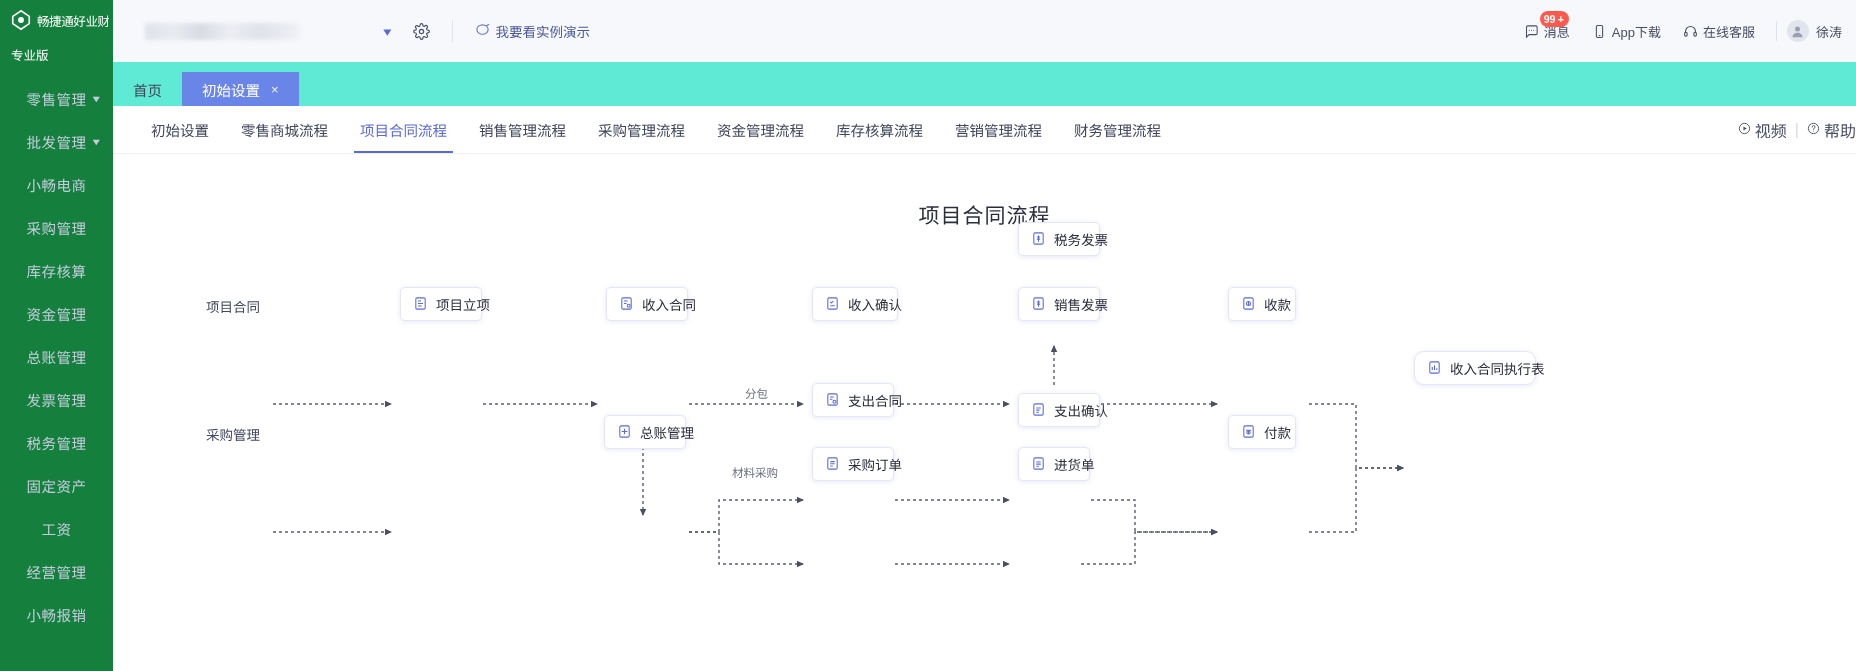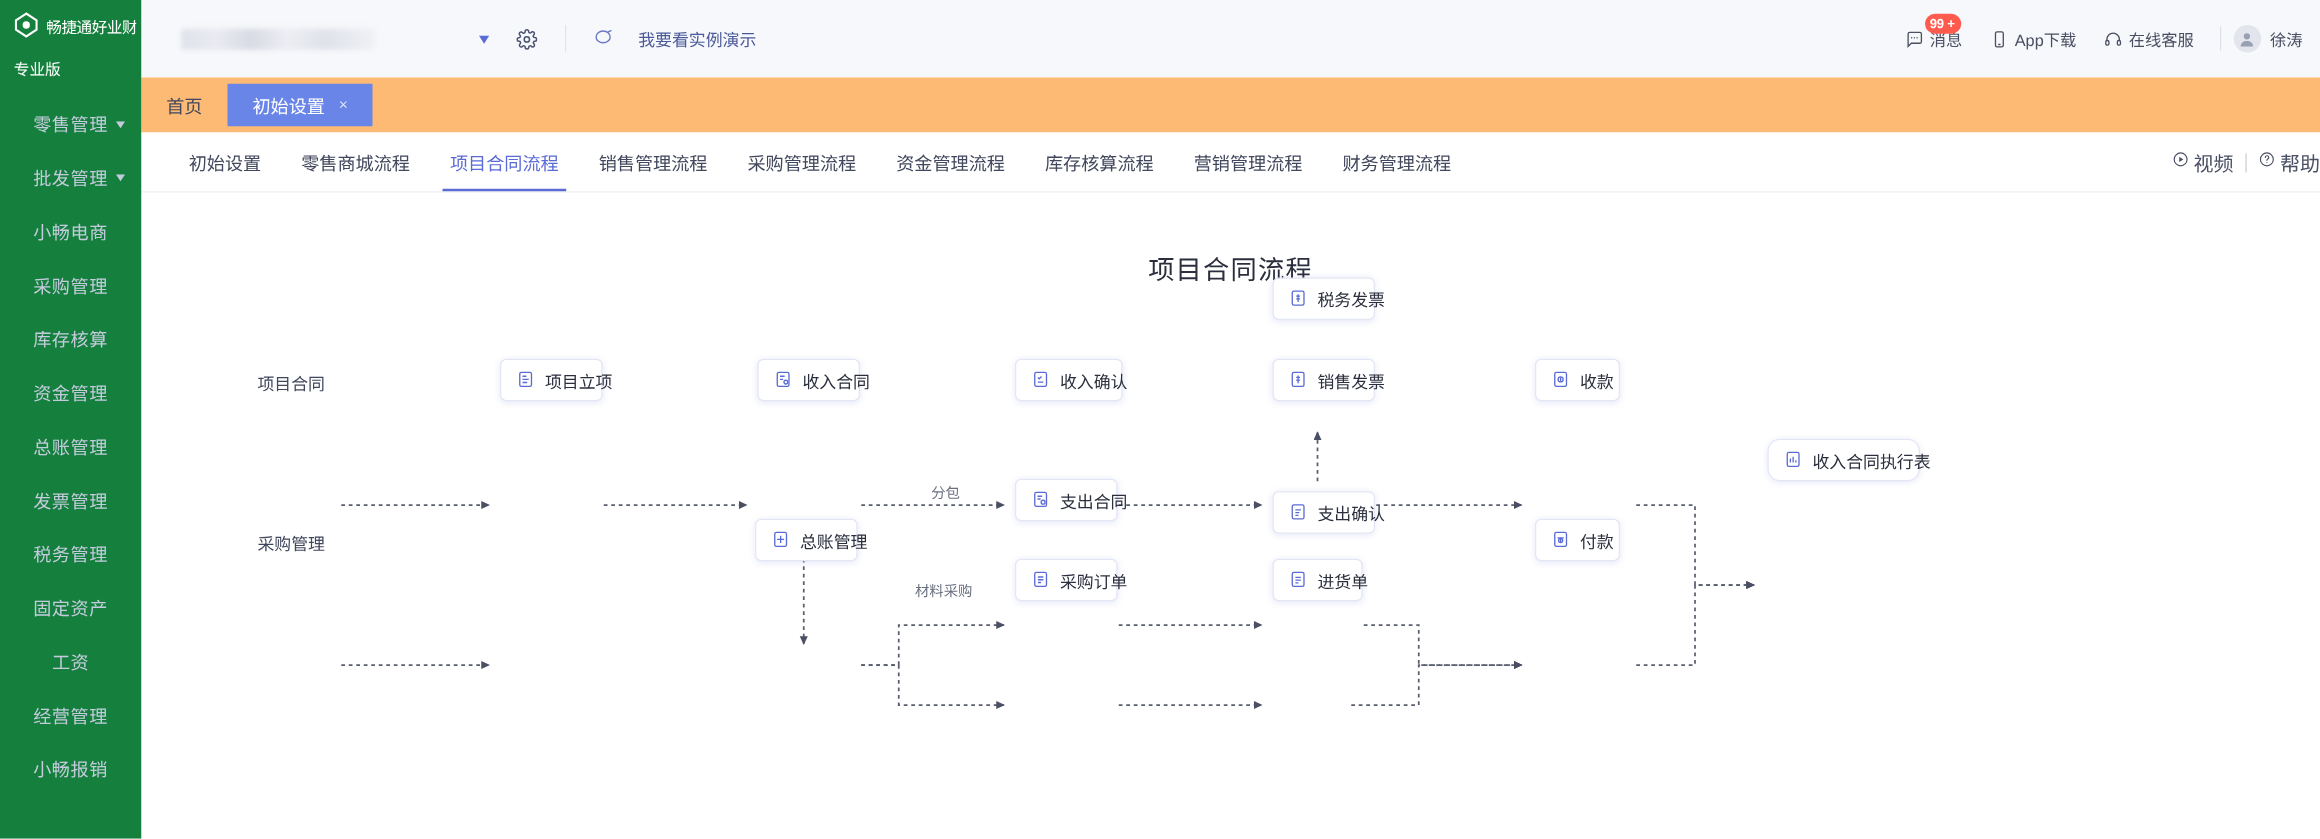--- a/index.html
+++ b/index.html
@@ -52,43 +52,43 @@
   }
   .blur-chip {
     width: 155px; height: 17px; border-radius: 2px;
     background: linear-gradient(90deg,#dfe2ea 0%, #e9ebf1 18%, #d8dbe4 36%,
                 #eceef3 55%, #dfe2ea 74%, #f0f1f5 100%);
     filter: blur(2.2px); margin-left: 10px;
   }
   .hdr-caret { color: #5b6bd6; font-size: 13px; margin-left: 44px; transform: scaleX(1.25); cursor: pointer; }
   .hdr-gear { margin-left: 22px; cursor: pointer; display: flex; align-items: center; }
   .hdr-divider { width: 1px; height: 22px; background: #e2e4eb; margin: 0 22px; }
-  .hdr-demo { display: flex; align-items: center; gap: 21px; color: #4b5a9b; font-size: 13.5px; cursor: pointer; }
+  .hdr-demo { display: flex; align-items: center; gap: 6px; color: #4b5a9b; font-size: 13.5px; cursor: pointer; }
   .hdr-spacer { flex: 1; }
   .hdr-right { display: flex; align-items: center; gap: 0; }
   .hdr-link {
     display: flex; align-items: center; gap: 5px; color: #4a4f63; font-size: 13px;
     cursor: pointer; padding: 0 11px; position: relative; white-space: nowrap;
   }
   .badge {
     position: absolute; top: -11px; left: 27px; background: #ff5a4e; color: #fff;
     font-size: 10.5px; line-height: 1; padding: 3px 5px 3px 4px; border-radius: 9px;
     font-weight: bold; letter-spacing: -0.2px;
   }
   .hdr-sep { width: 1px; height: 20px; background: #dfe1e8; margin: 0 10px; }
   .avatar {
     width: 22px; height: 22px; border-radius: 50%; background: #e3e5ec;
     display: flex; align-items: center; justify-content: center; flex: 0 0 22px;
   }
   .user-name { color: #4a4f63; font-size: 13px; margin-left: 7px; white-space: nowrap; }
 
   
   .tabstrip {
-    height: 44px; background: #fdba74; display: flex; align-items: center;
-    padding-left: 0px; position: relative; font-family: Liberation Serif, serif;
+    height: 44px; background: #5eead4; display: flex; align-items: flex-end;
+    padding-left: 0px; position: relative;
   }
   .tab {
     height: 34px; padding: 0 20px; display: flex; align-items: center;
     font-size: 14.5px; color: #41475c; cursor: pointer; white-space: nowrap;
   }
   .tab.active { background: #6a85e8; color: #ffffff; }
   .tab .tab-close { margin-left: 11px; font-size: 13px; opacity: .92; }
 
   
   .content {

